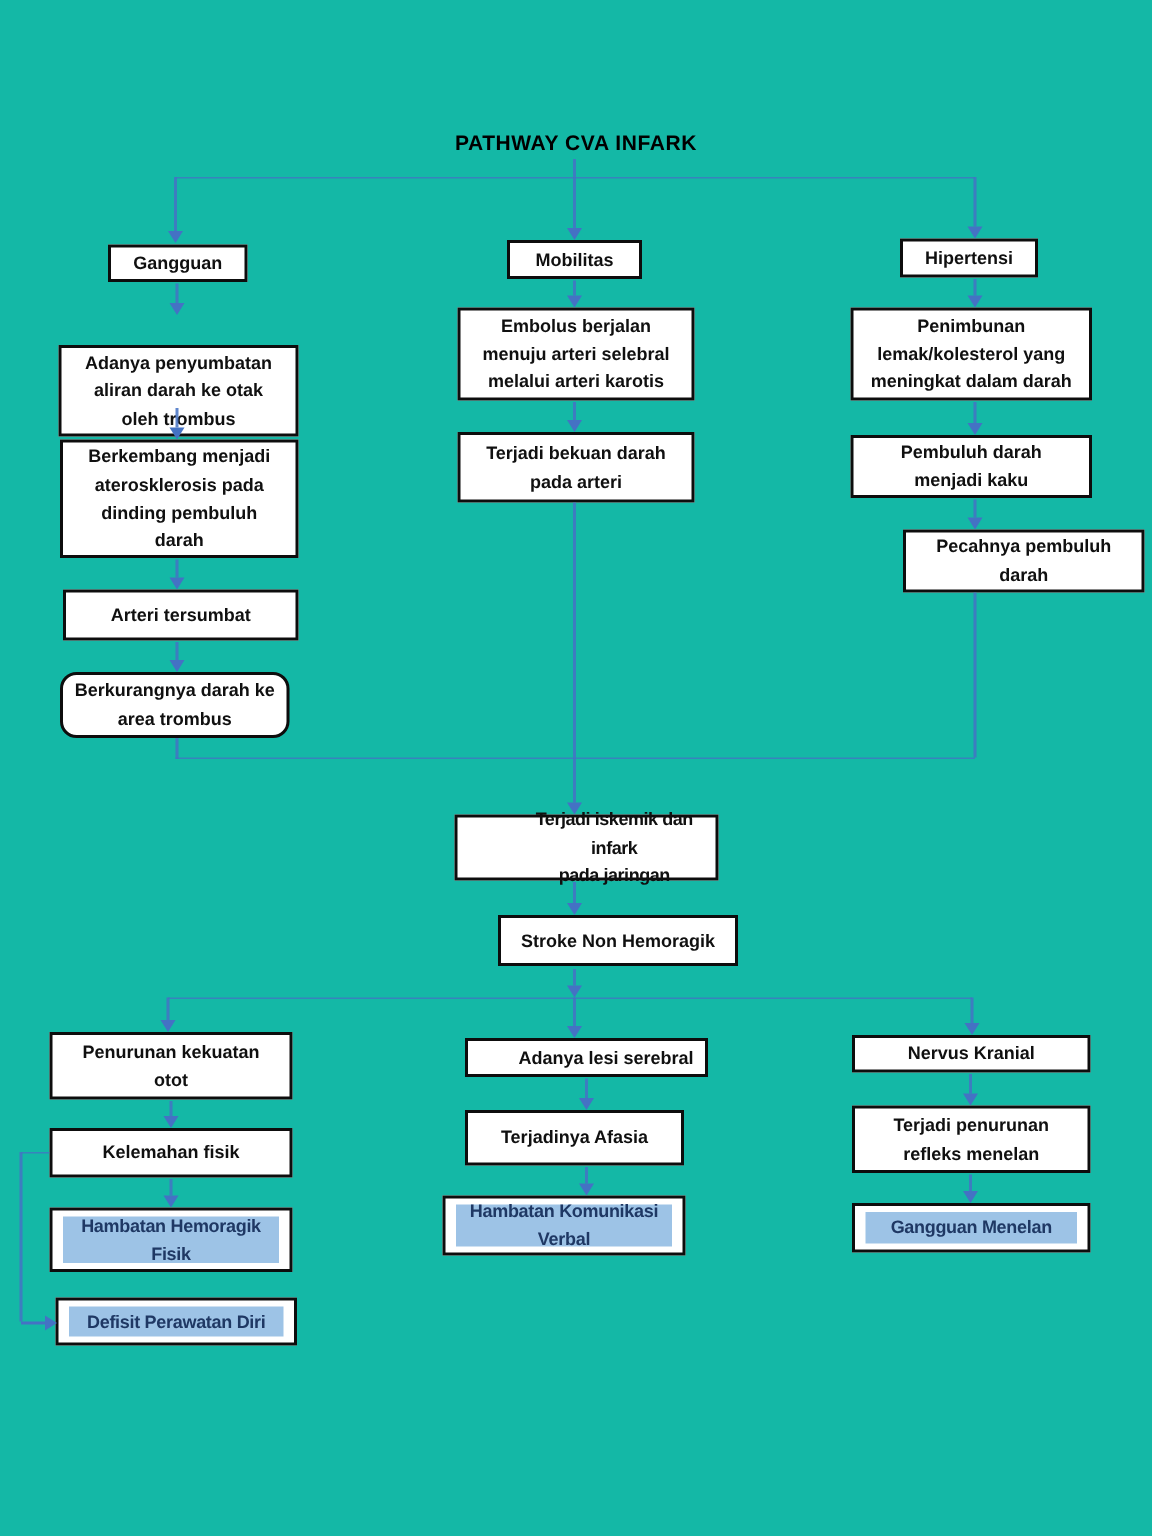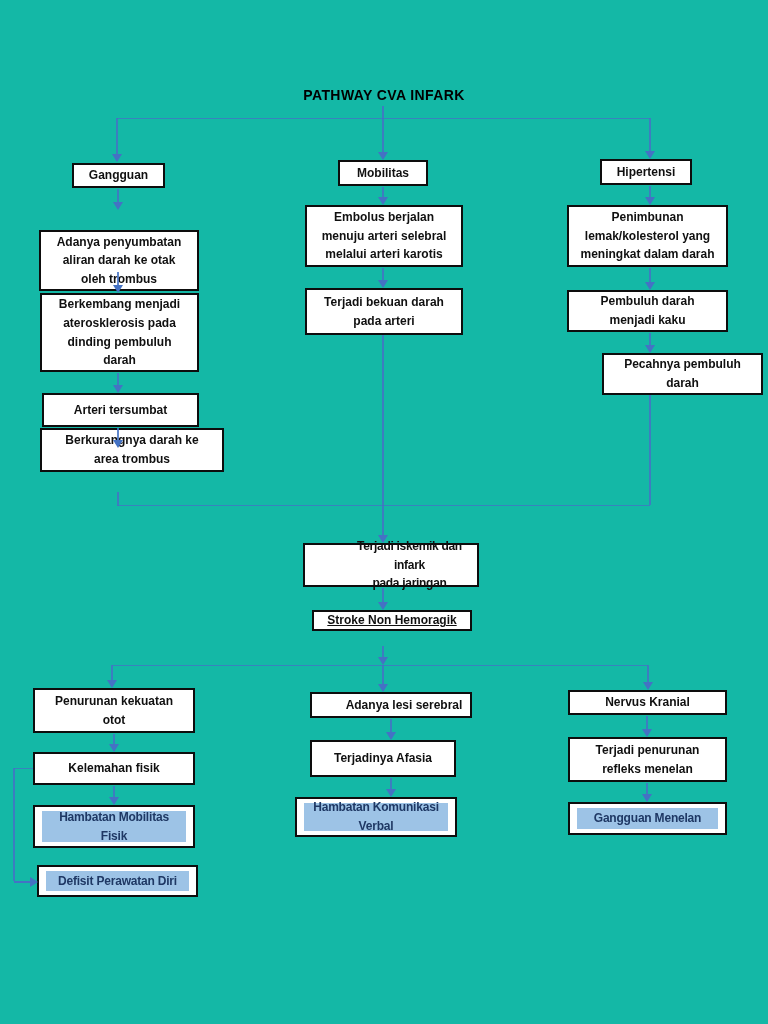--- a/index.html
+++ b/index.html
@@ -52,28 +52,28 @@
     border-top:5px solid transparent;border-bottom:5px solid transparent;
     border-left:8px solid var(--conn,#4472C4);
   }
   
   #n-trombosis{left:72px;top:163px;width:93px;height:25px;}
   #n-embolisme{left:338px;top:160px;width:90px;height:26px;}
   #n-hipertensi{left:600px;top:159px;width:92px;height:26px;}
   #n-l1{left:39px;top:210px;width:160px;height:61px;margin-top:20px;}
   #n-l2{left:40px;top:293px;width:159px;height:79px;}
   #n-l3{left:42px;top:393px;width:157px;height:34px;}
-  #n-l4{left:40px;top:428px;width:184px;height:44px;}
+  #n-l4{left:40px;top:448px;width:153px;height:44px;border-radius:11px;}
   #n-m1{left:305px;top:205px;width:158px;height:62px;}
   #n-m2{left:305px;top:288px;width:158px;height:47px;}
   #n-r1{left:567px;top:205px;width:161px;height:62px;}
   #n-r2{left:567px;top:290px;width:161px;height:42px;}
   #n-r3{left:567px;top:353px;width:161px;height:42px;margin-left:35px;}
   #n-c1{left:303px;top:543px;width:176px;height:44px;}
-  #n-c2{left:312px;top:610px;width:160px;height:21px;text-decoration:underline;}
+  #n-c2{left:332px;top:610px;width:160px;height:34px;}
   #n-bl1{left:33px;top:688px;width:162px;height:45px;}
   #n-bl2{left:33px;top:752px;width:162px;height:33px;}
   #n-bl3{left:33px;top:805px;width:162px;height:43px;}
   #n-bl4{left:37px;top:865px;width:161px;height:32px;}
   #n-bm1{left:310px;top:692px;width:162px;height:26px;padding-left:28px;}
   #n-bm2{left:310px;top:740px;width:146px;height:37px;}
   #n-bm3{left:295px;top:797px;width:162px;height:40px;}
   #n-br1{left:568px;top:690px;width:159px;height:25px;}
   #n-br2{left:568px;top:737px;width:159px;height:45px;}
   #n-br3{left:568px;top:802px;width:159px;height:33px;}
@@ -115,21 +115,21 @@
 darah</div>
 
   <div class="node tight" id="n-c1">Terjadi iskemik dan infark
 pada jaringan</div>
   <div class="node" id="n-c2">Stroke Non Hemoragik</div>
 
   <div class="node" id="n-bl1">Penurunan kekuatan
 otot</div>
   <div class="node" id="n-bl2">Kelemahan fisik</div>
   <div class="node hl-outer" id="n-bl3">
-    <div class="hl-inner">Hambatan Mobilitas
+    <div class="hl-inner">Hambatan Hemoragik
 Fisik</div>
   </div>
   <div class="node hl-outer" id="n-bl4">
     <div class="hl-inner oneline">Defisit Perawatan Diri</div>
   </div>
 
   <div class="node" id="n-bm1">Adanya lesi serebral</div>
   <div class="node" id="n-bm2">Terjadinya Afasia</div>
   <div class="node hl-outer" id="n-bm3">
     <div class="hl-inner">Hambatan Komunikasi

